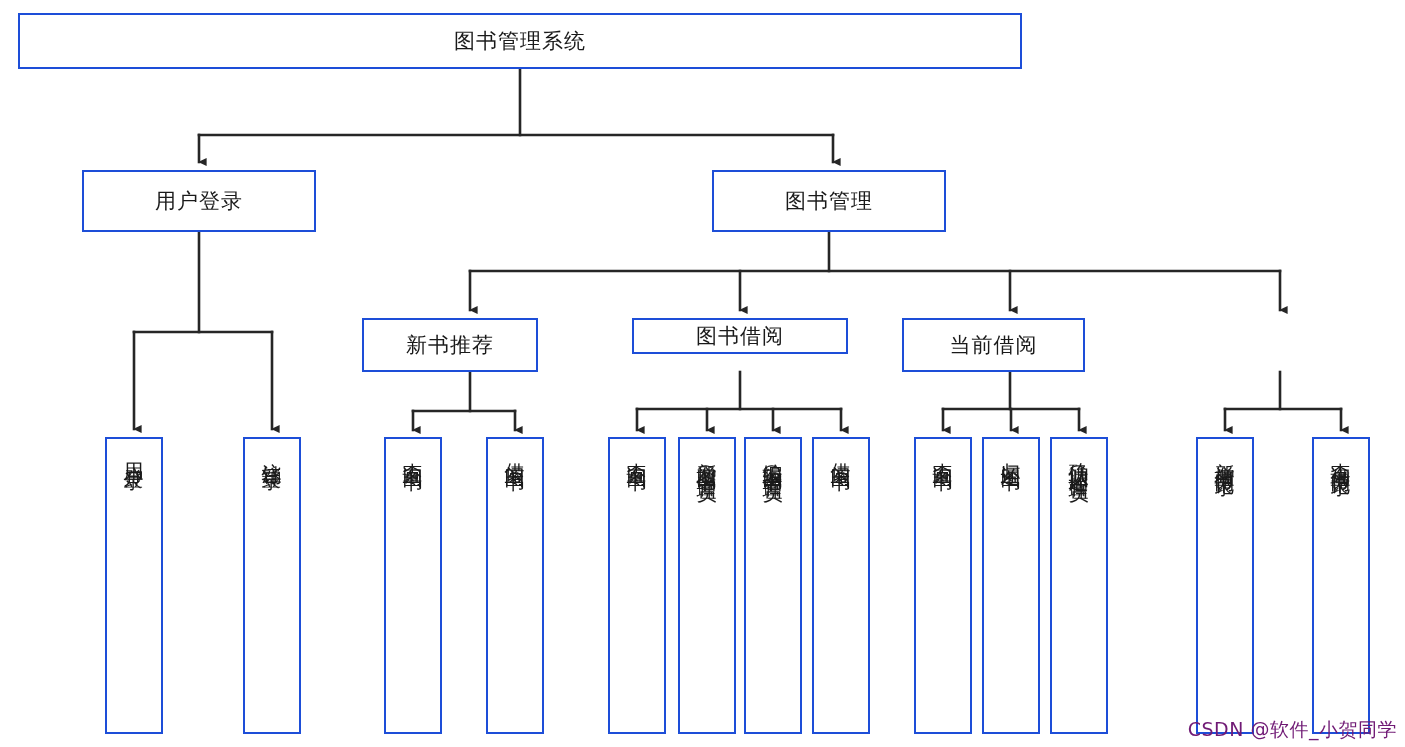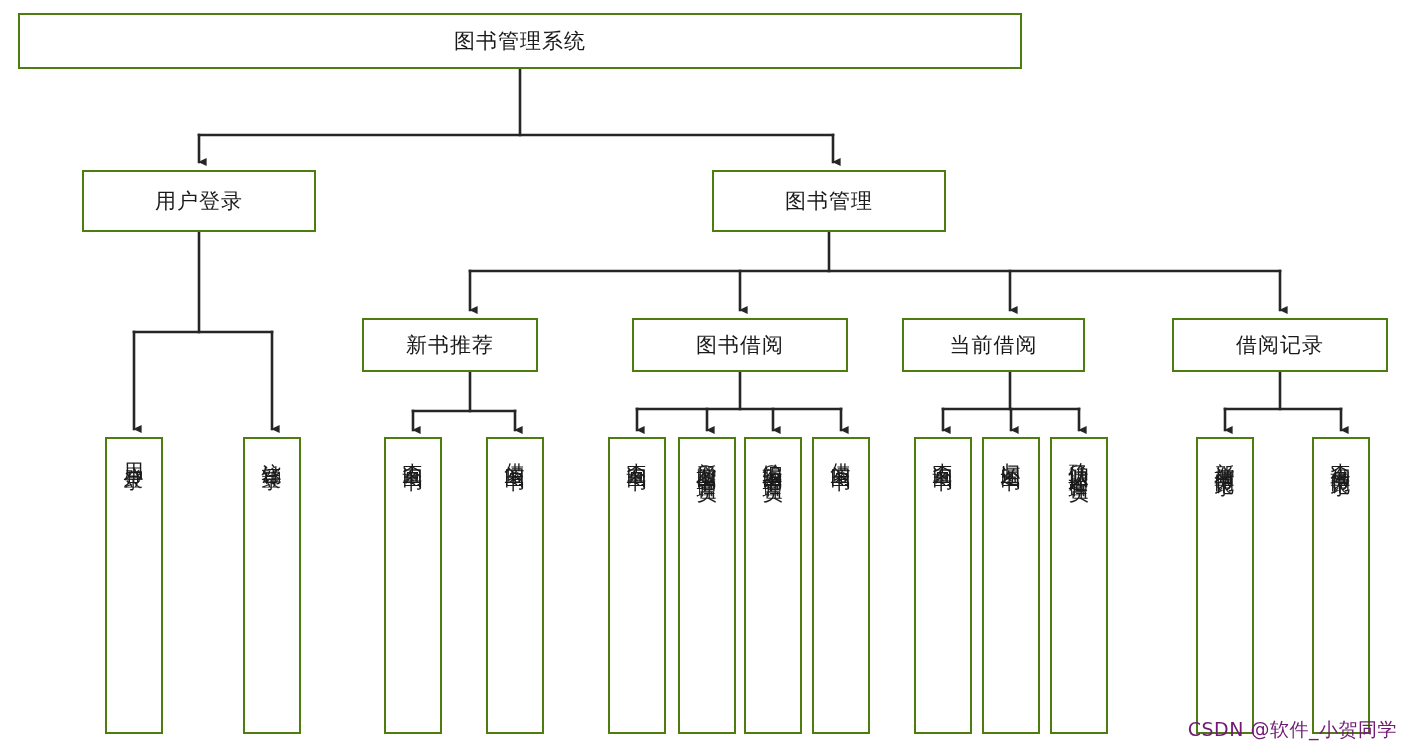--- a/index.html
+++ b/index.html
@@ -23,21 +23,21 @@
   svg.layer {
     position: absolute;
     left: 0;
     top: 0;
     width: 1405px;
     height: 747px;
   }
   .node-box {
     position: absolute;
     box-sizing: border-box;
-    border: 2px solid #4d7c0f;
+    border: 2px solid #1d4ed8;
     background: #ffffff;
     display: flex;
     align-items: center;
     justify-content: center;
     color: #1a1a1a;
   }
   .node-box.horiz {
     font-size: 21px;
     letter-spacing: 1px;
   }
@@ -133,28 +133,25 @@
   <div class="node-box horiz" style="left:82px; top:170px; width:234px; height:62px;">
     <span>用户登录</span>
   </div>
   <div class="node-box horiz" style="left:712px; top:170px; width:234px; height:62px;">
     <span>图书管理</span>
   </div>
 
   <div class="node-box horiz" style="left:362px; top:318px; width:176px; height:54px;">
     <span>新书推荐</span>
   </div>
-  <div class="node-box horiz" style="left:632px; top:318px; width:216px; height:54px;justify-content:center;">
+  <div class="node-box horiz" style="left:632px; top:318px; width:216px; height:36px;justify-content:center;">
     <span>图书借阅</span>
   </div>
   <div class="node-box horiz" style="left:902px; top:318px; width:183px; height:54px;">
     <span>当前借阅</span>
-  </div>
-  <div class="node-box horiz" style="left:1172px; top:318px; width:216px; height:54px;">
-    <span>借阅记录</span>
   </div>
 
   <div class="node-box vert" style="left:105px; top:437px; width:58px; height:297px;">
     <span class="vert-label">用户登录</span>
   </div>
   <div class="node-box vert" style="left:243px; top:437px; width:58px; height:297px;">
     <span class="vert-label">注销登录</span>
   </div>
   <div class="node-box vert" style="left:384px; top:437px; width:58px; height:297px;">
     <span class="vert-label">查询图书</span>

